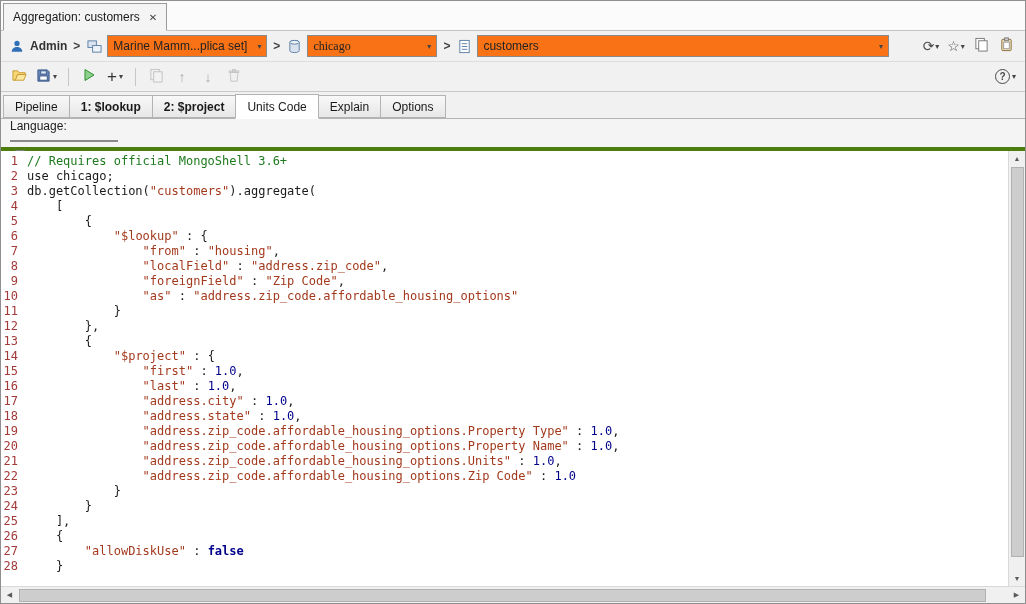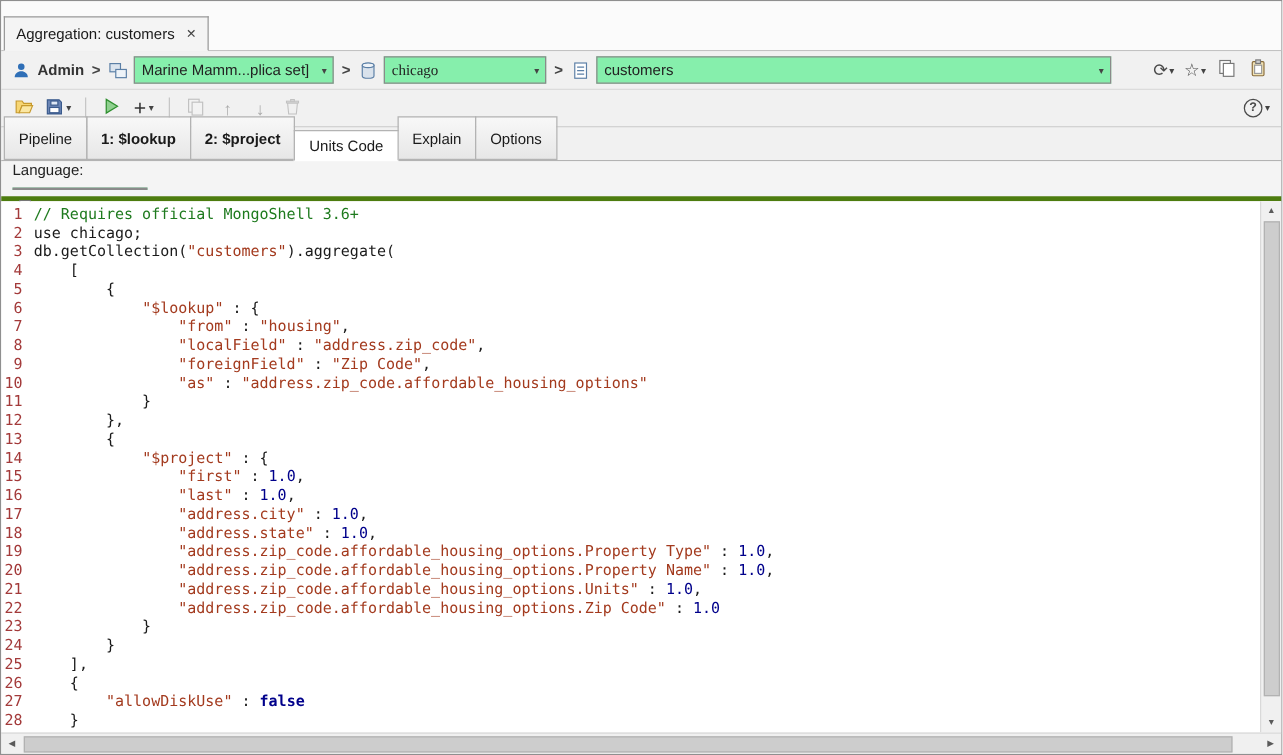--- a/index.html
+++ b/index.html
@@ -12,21 +12,21 @@
   }
   .window {
     width: 1026px; height: 604px;
     border: 1px solid #8f8f8f;
     background: #f0f0f0;
     display: flex; flex-direction: column;
   }
 
   
   .doc-tabbar {
-    height: 40px; background: #fbfbfb;
+    height: 30px; background: #fbfbfb;
     border-bottom: 1px solid #c2c2c2;
     display: flex; align-items: flex-end;
     padding-left: 2px; flex-shrink: 0;
   }
   .doc-tab {
     height: 28px; margin-bottom: -1px;
     background: #f4f4f4;
     border: 1px solid #9a9a9a; border-bottom: 1px solid #f4f4f4;
     display: flex; align-items: center;
     padding: 0 9px; gap: 9px; cursor: default;
@@ -38,21 +38,21 @@
   .crumb-bar {
     height: 31px; background: #f1f1f1;
     border-bottom: 1px solid #dcdcdc;
     display: flex; align-items: center;
     padding: 0 8px; gap: 5px; flex-shrink: 0;
   }
   .crumb-user { font-weight: bold; color: #333; }
   .crumb-sep { color: #444; font-weight: bold; padding: 0 1px; }
   .mini-icon { display: inline-flex; width: 16px; height: 16px; align-items: center; justify-content: center; flex-shrink: 0; }
   .combo {
-    height: 22px; background: #86efac;
+    height: 22px; background: #f97316;
     border: 1px solid #8a8a8a;
     display: flex; align-items: center;
     padding: 0 5px; gap: 6px; cursor: default;
     white-space: nowrap; overflow: hidden;
   }
   .combo .caret { margin-left: auto; font-size: 8px; color: #444; padding-left: 4px; }
   .combo-conn { width: 160px; }
   .combo-db   { width: 130px; font-family: Liberation Serif, serif; }
   .combo-coll { flex: 1; margin-right: 26px; }
   .crumb-icons { display: flex; align-items: center; gap: 3px; }
@@ -89,21 +89,21 @@
   }
 
   
   .stage-tabs {
     height: 27px; background: #f1f1f1;
     border-bottom: 1px solid #b3b3b3;
     display: flex; align-items: flex-end;
     padding: 2px 0 0 2px; flex-shrink: 0;
   }
   .stage-tab {
-    height: 35px; padding: 0 11px;
+    height: 23px; padding: 0 11px;
     display: flex; align-items: center;
     background: linear-gradient(#f8f8f8, #e7e7e7);
     border: 1px solid #b3b3b3; margin-right: -1px;
     cursor: pointer; position: relative; color: #1a1a1a;
   }
   .stage-tab.bold { font-weight: bold; }
   .stage-tab.active {
     height: 25px; background: #fff;
     margin-bottom: -1px; border-bottom: 1px solid #fff;
     z-index: 2;

